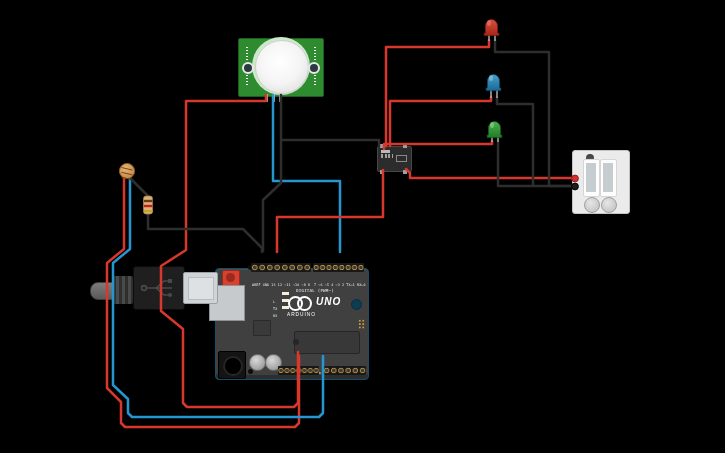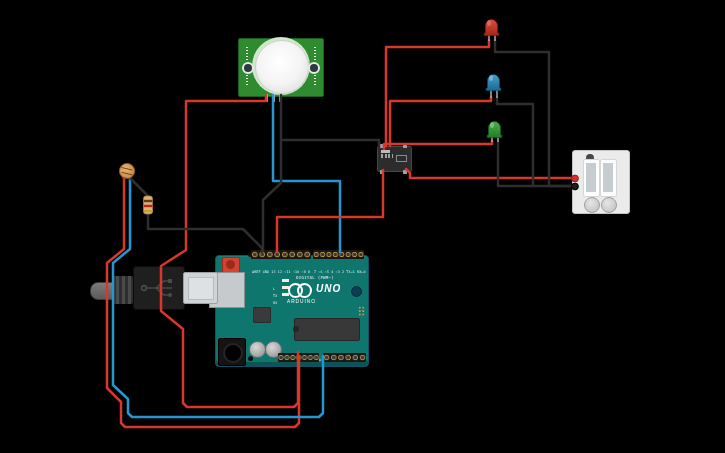--- a/index.html
+++ b/index.html
@@ -1,20 +1,20 @@
 <!DOCTYPE html>
 <html><head>
 <meta charset="utf-8">
 <style>
   html,body{margin:0;padding:0;background:#000;}
   .stage{position:relative;width:725px;height:453px;background:#000;overflow:hidden;
          font-family:"Liberation Sans",sans-serif;}
   .abs{position:absolute;}
   
-  .arduino{left:215px;top:255px;width:152px;height:110px;background:#0f766e;
+  .arduino{left:215px;top:268px;width:152px;height:110px;background:#404040;
            border:1px solid #10506d;border-radius:4px;
            box-shadow:inset 0 -4px 0 rgba(0,0,0,.28), inset 0 1px 0 rgba(255,255,255,.07);}
   .reset{left:6px;top:1px;width:16px;height:15px;background:#d8402f;border-radius:2px;border:1px solid #9c2a1c;}
   .reset i{position:absolute;left:3px;top:2px;width:9px;height:9px;background:#9c2a1c;border-radius:50%;}
   .usbport{left:-7px;top:16px;width:34px;height:34px;background:#c6cacc;border:1px solid #8d9294;}
   .hdr{background-color:#181818;border-radius:1px;
        background-image:radial-gradient(circle,#3b3b3b 26%,#c79a42 40%,#181818 54%);}
   .hdr-dl{left:35px;top:-6px;width:60px;height:9px;background-size:7.5px 9px;}
   .hdr-dr{left:97px;top:-6px;width:51px;height:9px;background-size:6.4px 9px;}
   .hdr-pw{left:62px;top:97px;width:41px;height:9px;background-size:5.9px 9px;}

